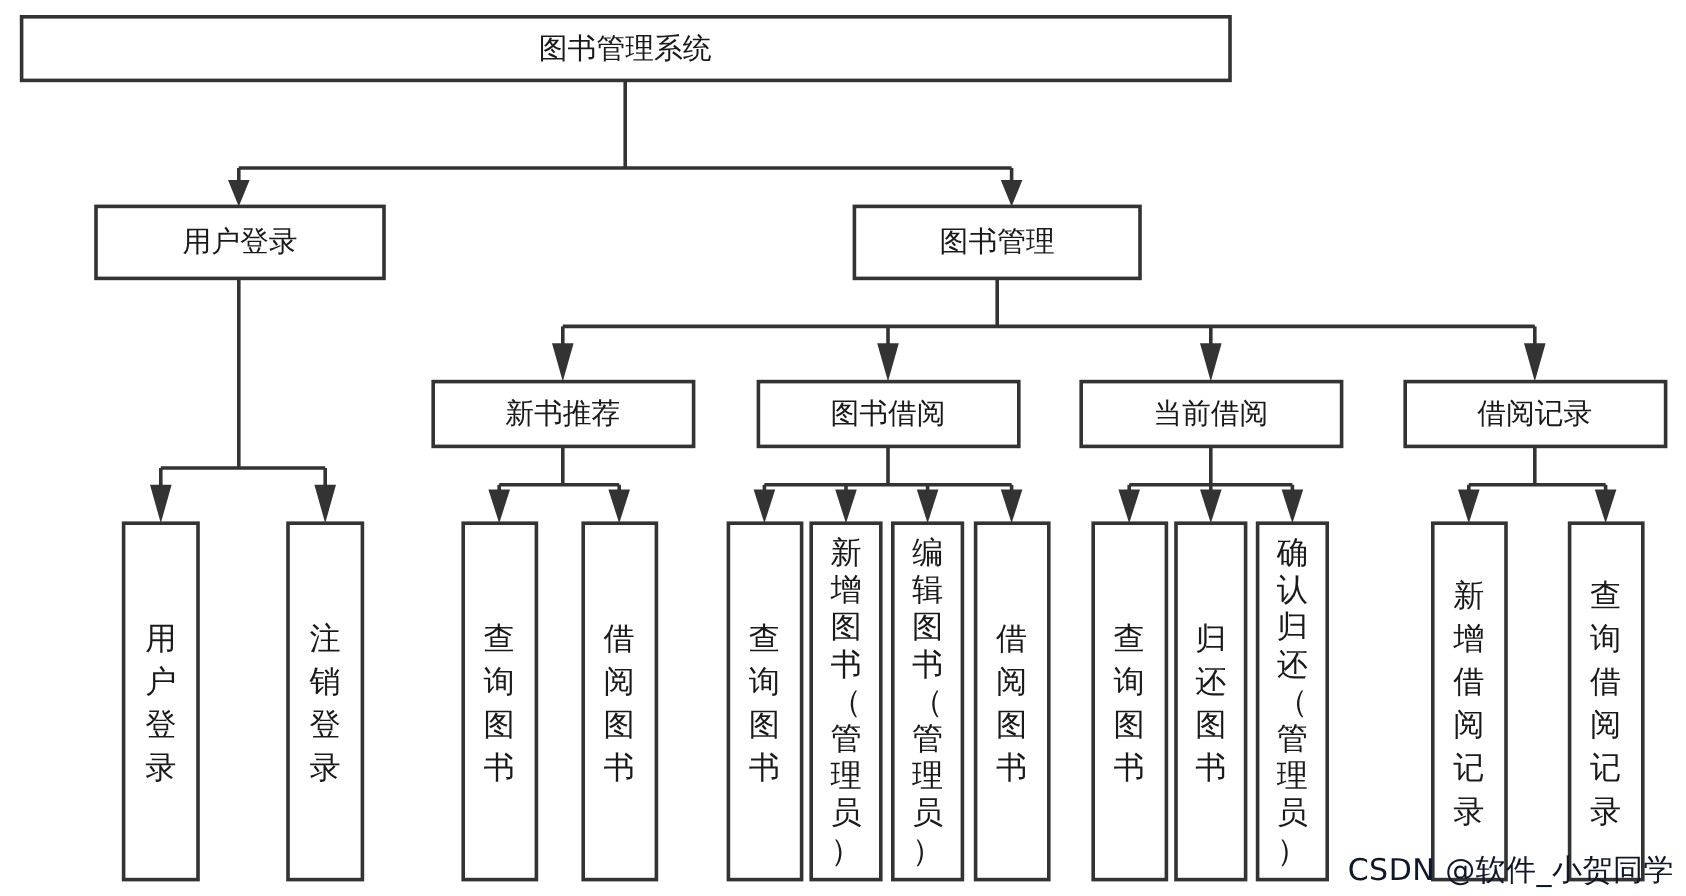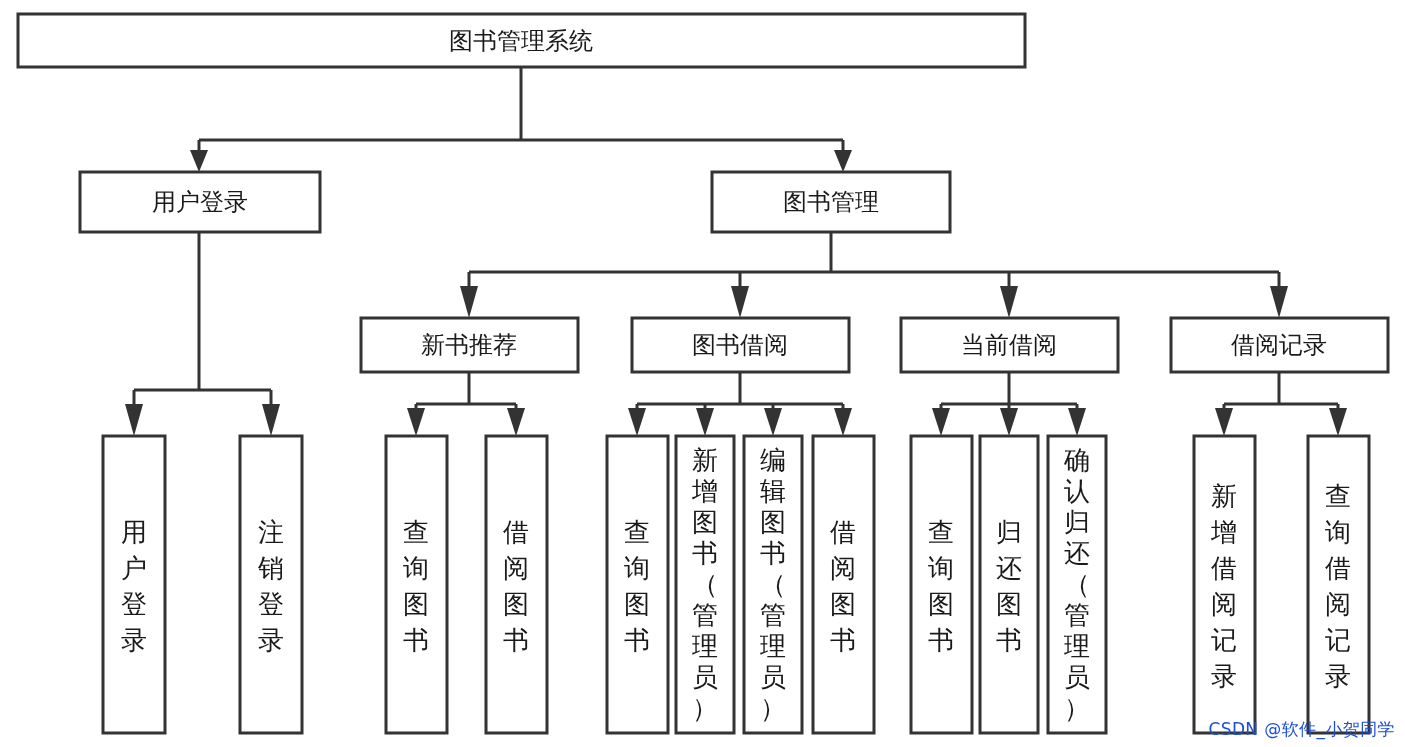--- a/index.html
+++ b/index.html
@@ -47,22 +47,22 @@
     font-family: "DejaVu Sans", "Liberation Sans", sans-serif;
     font-size: 26px;
     fill: #1a1a1a;
     text-anchor: middle;
   }
   .watermark {
     position: absolute;
     right: 10px;
     bottom: 6px;
     font-family: "DejaVu Sans", "Liberation Sans", sans-serif;
-    font-size: 17px;
-    color: #1d4ed8;
+    font-size: 25px;
+    color: #0f172a;
     letter-spacing: 0.4px;
     white-space: nowrap;
     user-select: none;
   }
 </style>
 </head>
 <body>
 
 <svg id="diagram" viewBox="0 0 1405 747" xmlns="http://www.w3.org/2000/svg">
 

